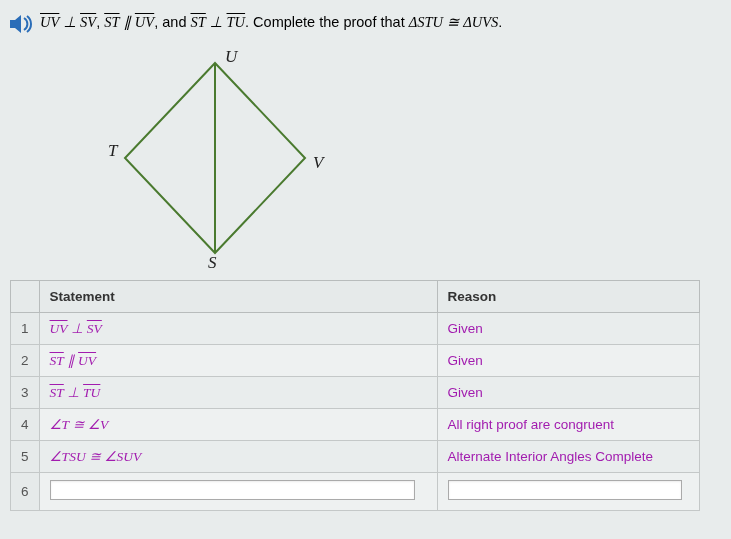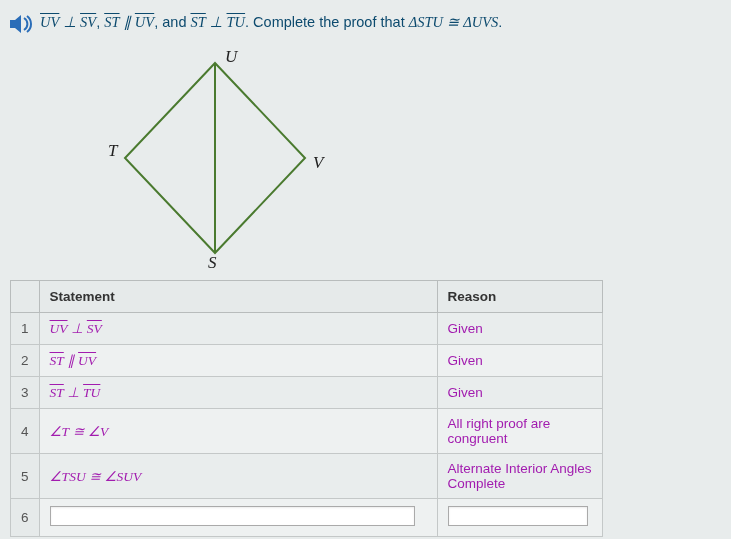--- a/index.html
+++ b/index.html
@@ -7,29 +7,29 @@
       width: 731px;
       height: 539px;
       background: #e8ecec;
       font-family: Verdana, Geneva, sans-serif;
       color: #333;
       padding: 12px 10px;
       overflow: hidden;
     }
     .header-row { display: flex; align-items: flex-start; gap: 8px; }
     .speaker-icon { flex: 0 0 auto; margin-top: 2px; cursor: pointer; }
-    .problem-text { font-size: 14.5px; line-height: 1.5; color: #0c4a6e; }
+    .problem-text { font-size: 14.5px; line-height: 1.5; color: #000000; }
     .ov { text-decoration: overline; }
     .math { font-family: 'Times New Roman', serif; font-style: italic; }
 
     .diagram-wrap { margin: 10px 0 8px 90px; }
 
     table.proof {
       border-collapse: collapse;
-      width: 593px;
+      width: 690px;
       font-size: 13.5px;
       background: #f2f5f5;
     }
     table.proof th {
       text-align: left;
       padding: 8px 10px;
       border: 1px solid #b8bcbc;
       background: #e6eaea;
       font-weight: bold;
       color: #333;

